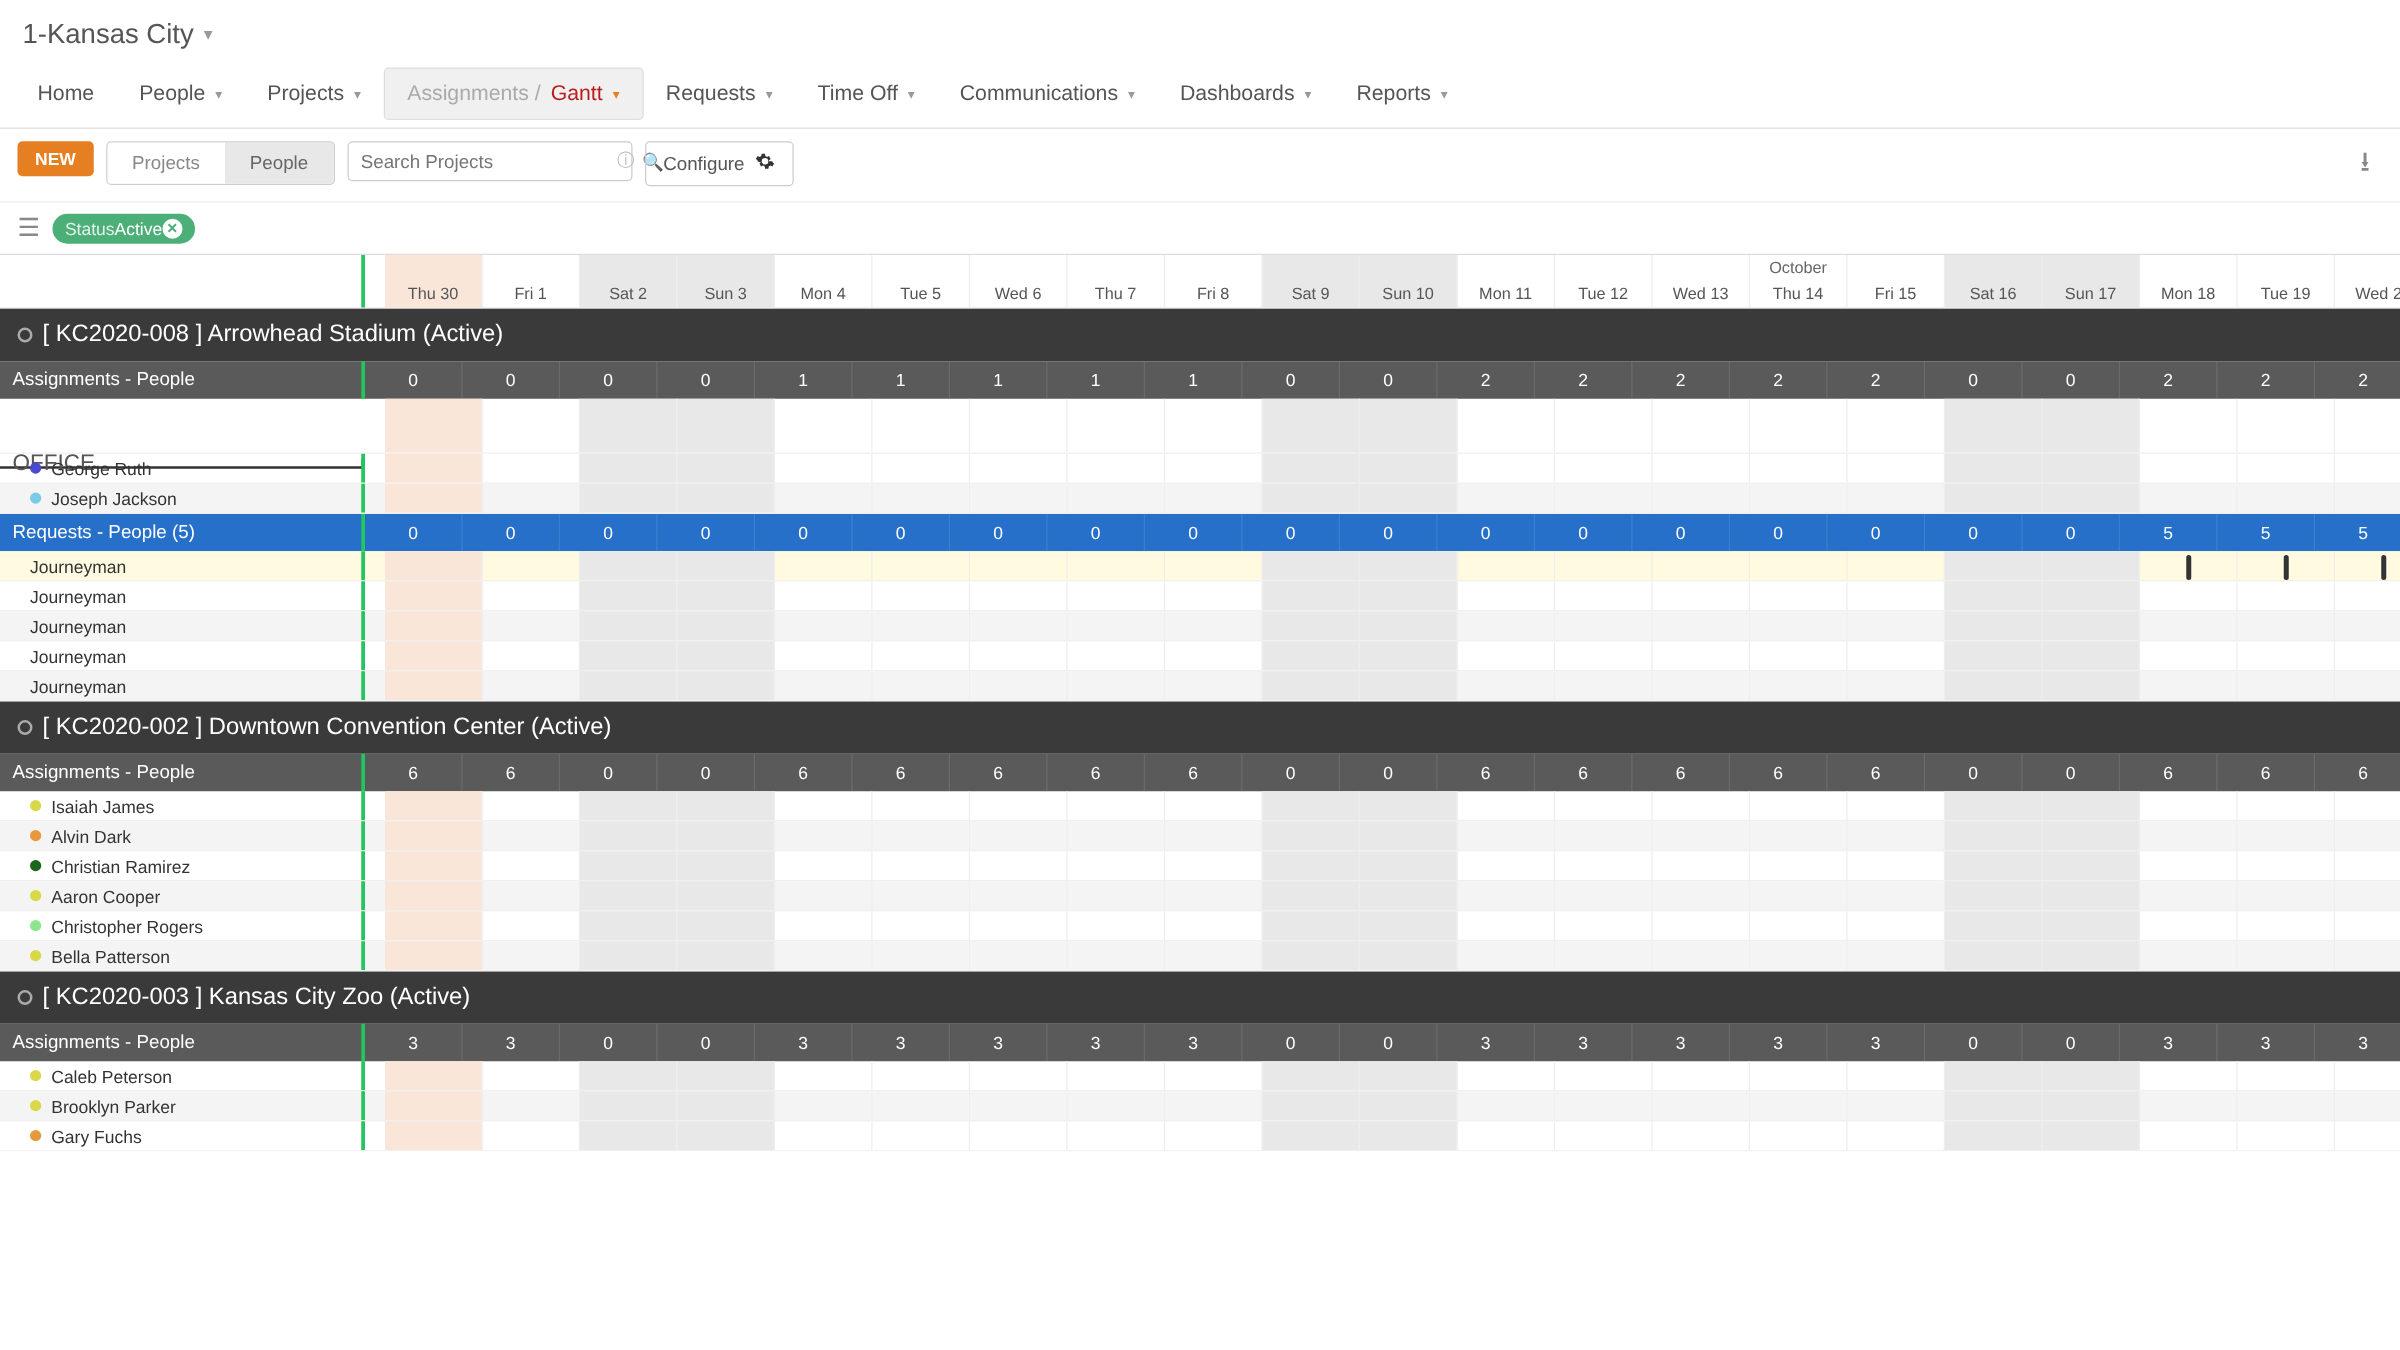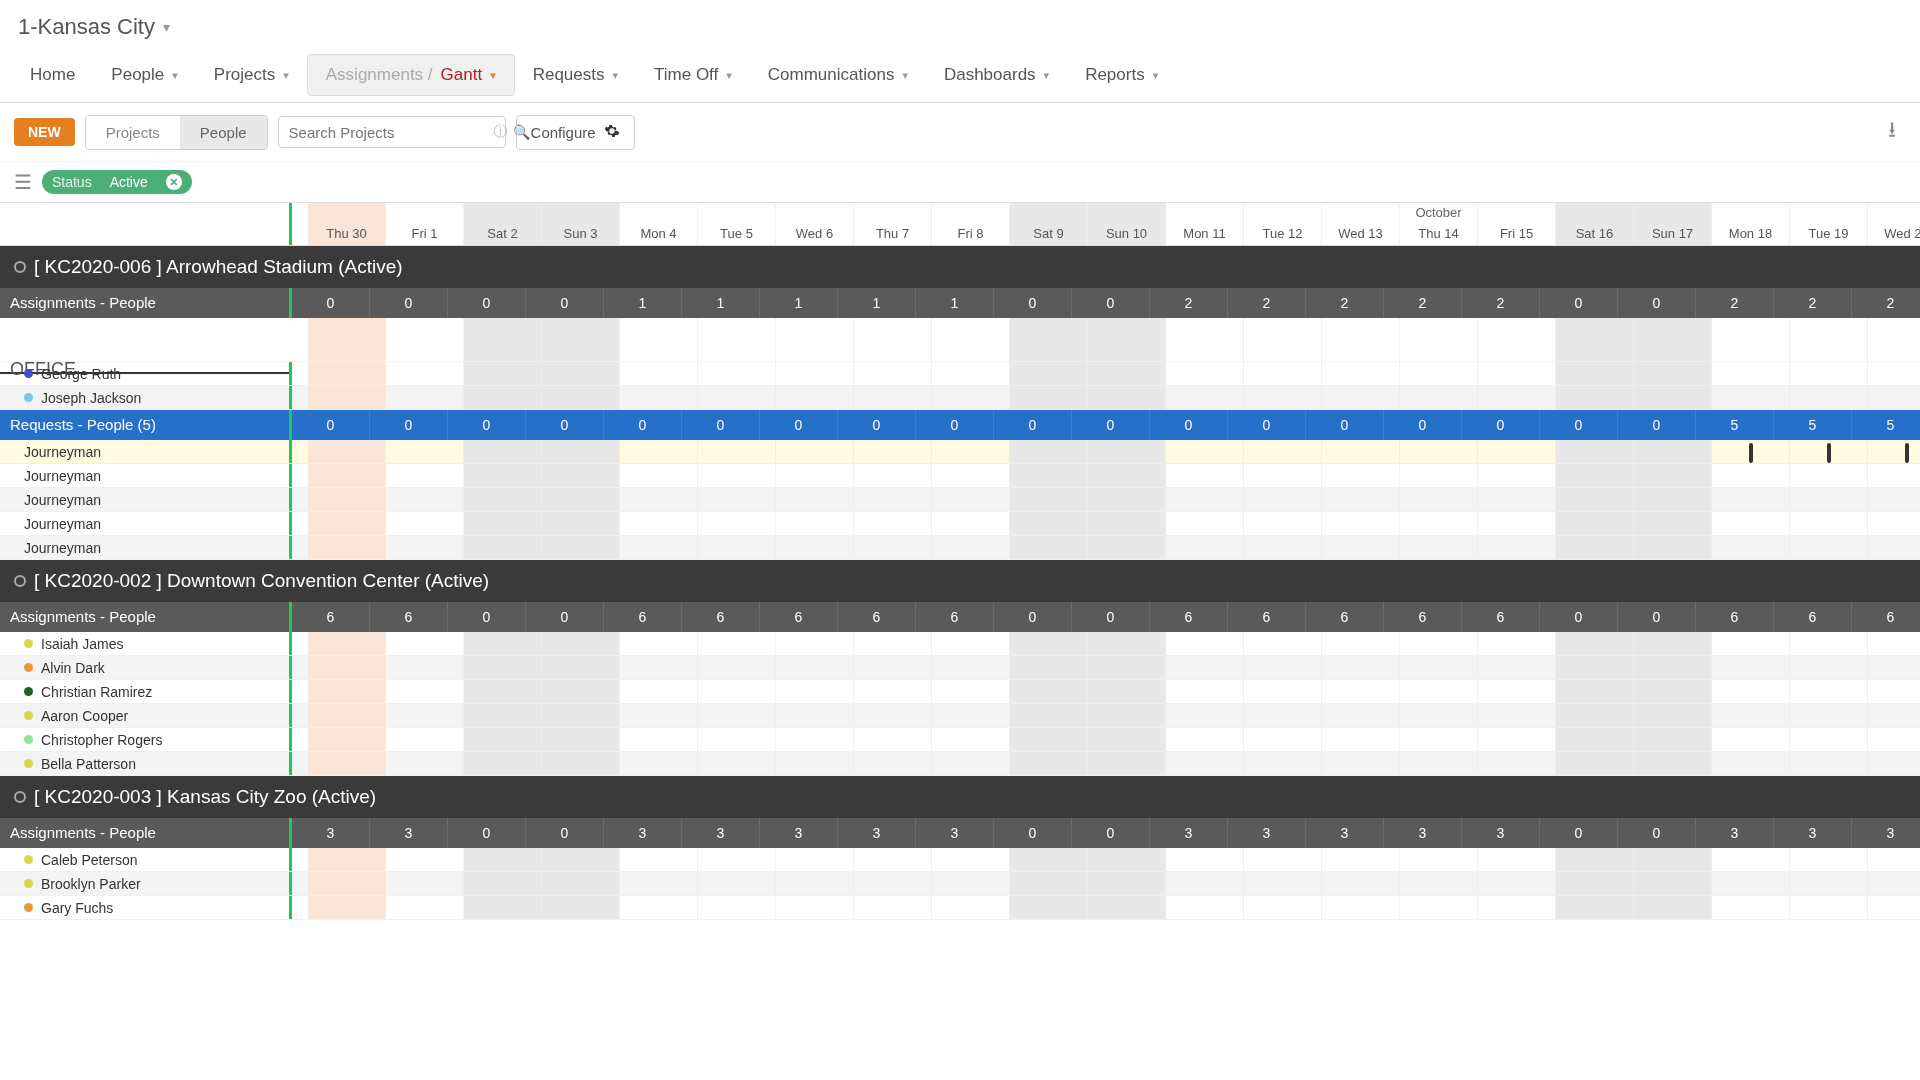--- a/index.html
+++ b/index.html
@@ -9,35 +9,35 @@
 .top-bar .chev { font-size: 14px; color: #999; }
 
 .nav { display: flex; gap: 0; border-bottom: 1px solid #ddd; padding: 6px 12px; }
 .nav-item { padding: 10px 18px; font-size: 17px; color: #555; display: flex; align-items: center; gap: 8px; cursor: pointer; border-radius: 4px; }
 .nav-item.active { background: #f0f0f0; color: #333; border: 1px solid #ddd; }
 .nav-item.active .main { color: #aaa; }
 .nav-item.active .sub { color: #b91c1c; font-weight: 500; }
 .nav-item .chev { font-size: 11px; color: #999; }
 .nav-item.active .chev { color: #e67e22; }
 
-.toolbar { display: flex; align-items: center; gap: 10px; padding: 10px 14px; border-bottom: 1px solid #eee; }
+.toolbar { display: flex; align-items: flex-start; gap: 10px; padding: 10px 14px; border-bottom: 1px solid #eee; }
 .btn-new { background: #e67e22; color: #fff; padding: 6px 14px; border-radius: 4px; font-weight: 600; font-size: 14px; cursor: pointer; }
 .toggle-group { display: flex; border: 1px solid #ccc; border-radius: 4px; overflow: hidden; }
 .toggle-btn { padding: 8px 20px; font-size: 15px; color: #888; cursor: pointer; background: #fff; }
 .toggle-btn.active { background: #e8e8e8; color: #666; }
 .search-box { display: flex; align-items: center; border: 1px solid #ccc; border-radius: 4px; padding: 6px 10px; width: 228px; }
 .search-box input { border: none; outline: none; flex: 1; font-size: 15px; color: #888; }
 .search-box .icon { color: #bbb; margin-left: 6px; font-size: 14px; }
 .config-btn { display: flex; align-items: center; gap: 8px; border: 1px solid #ccc; border-radius: 4px; padding: 7px 14px; font-size: 15px; color: #555; cursor: pointer; }
 .spacer { flex: 1; }
 .dl-icon { font-size: 22px; color: #888; cursor: pointer; margin-right: 10px; }
 
 .filter-bar { display: flex; align-items: center; gap: 10px; padding: 8px 14px; }
 .filter-icon { font-size: 20px; color: #888; cursor: pointer; }
-.status-pill { background: #4caf78; color: #fff; border-radius: 14px; padding: 4px 10px; display: flex; align-items: center; gap: 18px; font-size: 14px; }
+.status-pill { background: #4caf78; color: #fff; border-radius: 14px; padding: 4px 10px; display: flex; align-items: center; gap: 0; font-size: 14px; }
 .status-pill .lbl { opacity: 0.85; }
 .status-pill .x { background: #fff; color: #4caf78; border-radius: 50%; width: 16px; height: 16px; display: flex; align-items: center; justify-content: center; font-size: 11px; font-weight: bold; }
 
 .gantt { width: 1920px; }
 
 .header-row { display: flex; height: 44px; border-top: 1px solid #ddd; border-bottom: 1px solid #ddd; }
 .left-col { width: 292px; flex-shrink: 0; border-right: 3px solid #22c55e; }
 .day-col { width: 78px; flex-shrink: 0; border-right: 1px solid #eee; display: flex; align-items: flex-end; justify-content: center; padding-bottom: 4px; font-size: 13px; color: #555; position: relative; }
 .day-col.today { background: #f9e6d8; margin-left: 16px; }
 .day-col.weekend { background: #e8e8e8; }
@@ -165,21 +165,21 @@
       <div class="day-col ">Fri 15</div>
       <div class="day-col weekend">Sat 16</div>
       <div class="day-col weekend">Sun 17</div>
       <div class="day-col ">Mon 18</div>
       <div class="day-col ">Tue 19</div>
       <div class="day-col ">Wed 20</div>
     </div>
   <div id="projects">
       <div class="project-header">
         <span class="dot"></span>
-        <span>[ KC2020-006 ] Arrowhead Stadium (Active)</span>
+        <span>[ KC2020-008 ] Arrowhead Stadium (Active)</span>
       </div>
       <div class="section-row">
         <div class="left-col">Assignments - People</div>
         <div class="day-col">0</div>
         <div class="day-col">0</div>
         <div class="day-col">0</div>
         <div class="day-col">0</div>
         <div class="day-col">1</div>
         <div class="day-col">1</div>
         <div class="day-col">1</div>

